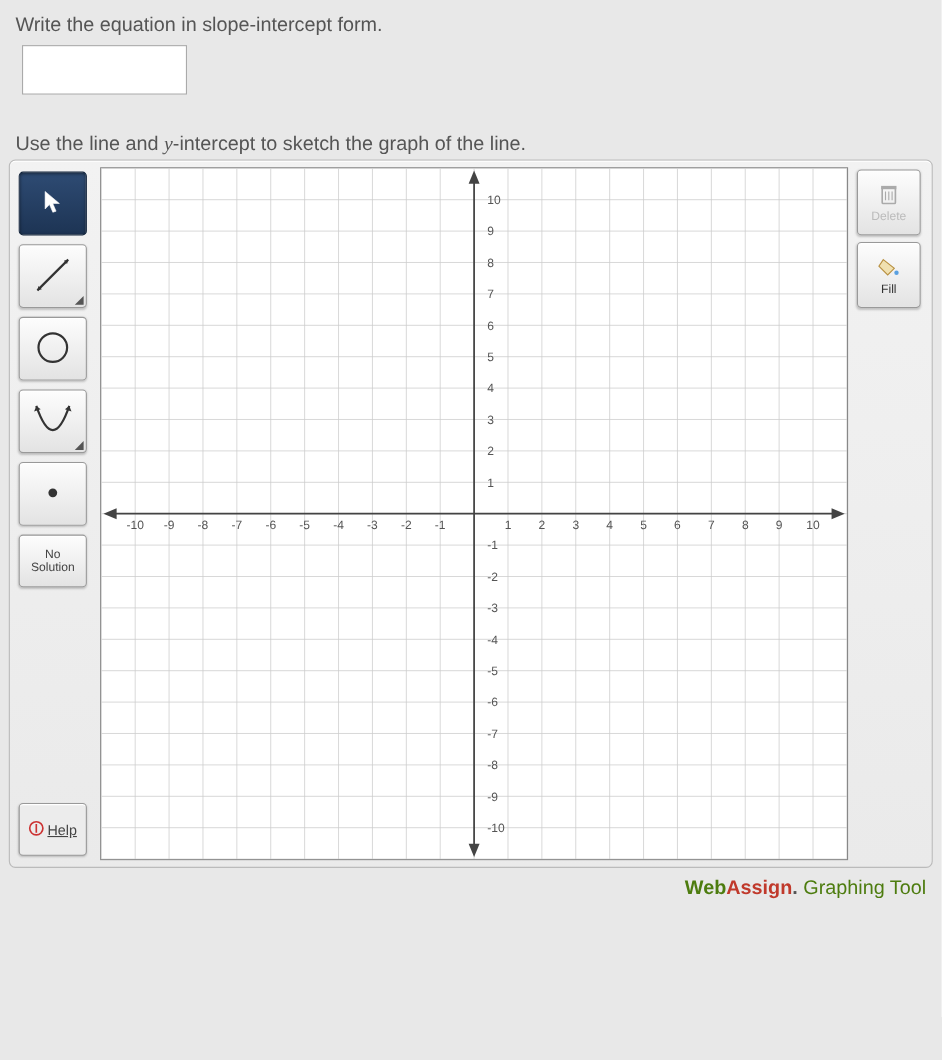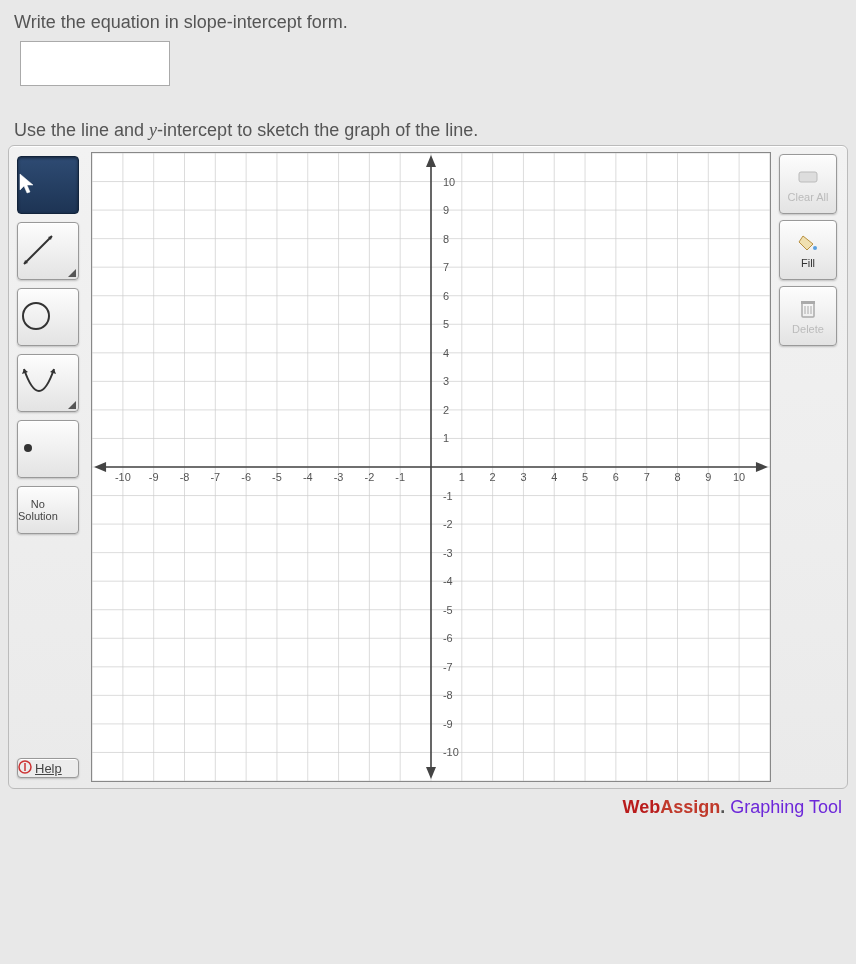--- a/index.html
+++ b/index.html
@@ -59,21 +59,21 @@
   padding: 4px 2px;
 }
 .tool-btn {
   width: 62px;
   height: 58px;
   background: linear-gradient(#fdfdfd,#e3e3e3);
   border: 1px solid #999;
   border-radius: 4px;
   display: flex;
   align-items: center;
-  justify-content: flex-start;
+  justify-content: center;
   box-shadow: 0 1px 2px rgba(0,0,0,.2), inset 0 1px 0 #fff;
   font-size: 12px;
   color: #333;
   position: relative;
   cursor: pointer;
 }
 .tool-btn.sel {
   background: linear-gradient(#2e4b73,#1d3454);
   border-color: #12243c;
   box-shadow: inset 0 1px 3px rgba(0,0,0,.5);
@@ -133,24 +133,24 @@
   box-shadow: 0 1px 2px rgba(0,0,0,.2), inset 0 1px 0 #fff;
   cursor: pointer;
 }
 .r-btn .icn { width: 22px; height: 22px; display:flex; align-items:center; justify-content:center;}
 .footer {
   text-align: right;
   margin: 8px 14px 0 0;
   font-size: 18px;
   color: #555;
 }
-.footer .wa1 { color: #b91c1c; font-weight: bold; margin-top: 20px; }
+.footer .wa1 { color: #4d7c0f; font-weight: bold; margin-top: 20px; }
 .footer .wa2 { color: #c0392b; font-weight: bold; }
 .footer .wa3 { color: #555; font-weight: bold; }
-.footer .suffix { color: #6d28d9; }
+.footer .suffix { color: #4d7c0f; }
 svg text { font-family: Arial, sans-serif; }
 </style>
 </head>
 <body>
 
 <div class="problem-area">
   <div class="prompt1">Write the equation in slope-intercept form.</div>
   <div class="answer-box"></div>
 </div>
 
@@ -200,21 +200,21 @@
         <span>
           <svg width="20" height="20">
               <circle cx="10" cy="10" r="4" fill="#333"></circle>
             </svg>
         </span>
       </div>
       <div class="tool-btn" style="height:48px;">
         <div class="label"><span>No</span><br><span>Solution</span></div>
       </div>
       <div style="flex:1"></div>
-      <div class="tool-btn help-btn" style="height:20px;background:#ececec;">
+      <div class="tool-btn help-btn" style="height:48px;background:#ececec;">
         <span style="margin-right:3px;">
           <svg width="14" height="14">
               <circle cx="7" cy="7" r="6" fill="none" stroke="#c33" stroke-width="1.5"></circle>
               <line x1="7" y1="3" x2="7" y2="11" stroke="#c33" stroke-width="1.5"></line>
             </svg>
         </span>
         <span class="help-label">Help</span>
       </div>
     </div>
 
@@ -322,46 +322,38 @@
             <text x="352" y="89.90909090909088" text-anchor="start" font-size="11" fill="#555">8</text>
             <text x="352" y="61.27272727272725" text-anchor="start" font-size="11" fill="#555">9</text>
             <text x="352" y="32.636363636363626" text-anchor="start" font-size="11" fill="#555">10</text>
           </g>
       </svg>
     </div>
 
     <div class="right-tools">
       <div class="r-btn" style="color:#bbb;">
         <span class="icn">
-          <svg width="22" height="16">
-              <rect x="2" y="3" width="18" height="10" rx="2" fill="#ddd" stroke="#bbb"></rect>
-            </svg>
-        </span>
-        <span>Clear All</span>
-      </div>
-      <div class="r-btn" style="color:#333;">
-        <span class="icn">
-          <svg width="22" height="20" viewBox="0 0 22 20">
-              <path d="M6 3 L16 11 L10 17 L2 9 Z" fill="#f0e0b0" stroke="#b89040" stroke-width="1"></path>
-              <circle cx="18" cy="15" r="2" fill="#5aa0e0"></circle>
-            </svg>
-        </span>
-        <span>Fill</span>
-      </div>
-      <div class="r-btn" style="color:#bbb;">
-        <span class="icn">
           <svg width="20" height="22" viewBox="0 0 20 22">
               <rect x="4" y="5" width="12" height="14" rx="1" fill="none" stroke="#aaa" stroke-width="1.5"></rect>
               <line x1="7" y1="8" x2="7" y2="16" stroke="#aaa"></line>
               <line x1="10" y1="8" x2="10" y2="16" stroke="#aaa"></line>
               <line x1="13" y1="8" x2="13" y2="16" stroke="#aaa"></line>
               <rect x="3" y="3" width="14" height="3" fill="#aaa"></rect>
             </svg>
         </span>
         <span>Delete</span>
       </div>
+      <div class="r-btn" style="color:#333;">
+        <span class="icn">
+          <svg width="22" height="20" viewBox="0 0 22 20">
+              <path d="M6 3 L16 11 L10 17 L2 9 Z" fill="#f0e0b0" stroke="#b89040" stroke-width="1"></path>
+              <circle cx="18" cy="15" r="2" fill="#5aa0e0"></circle>
+            </svg>
+        </span>
+        <span>Fill</span>
+      </div>
     </div>
   </div>
 </div>
 
 <div class="footer">
   <span class="wa1">Web</span><span class="wa2">Assign</span><span class="wa3">.</span><span class="suffix"> Graphing Tool</span>
 </div>
 
 </body></html>

